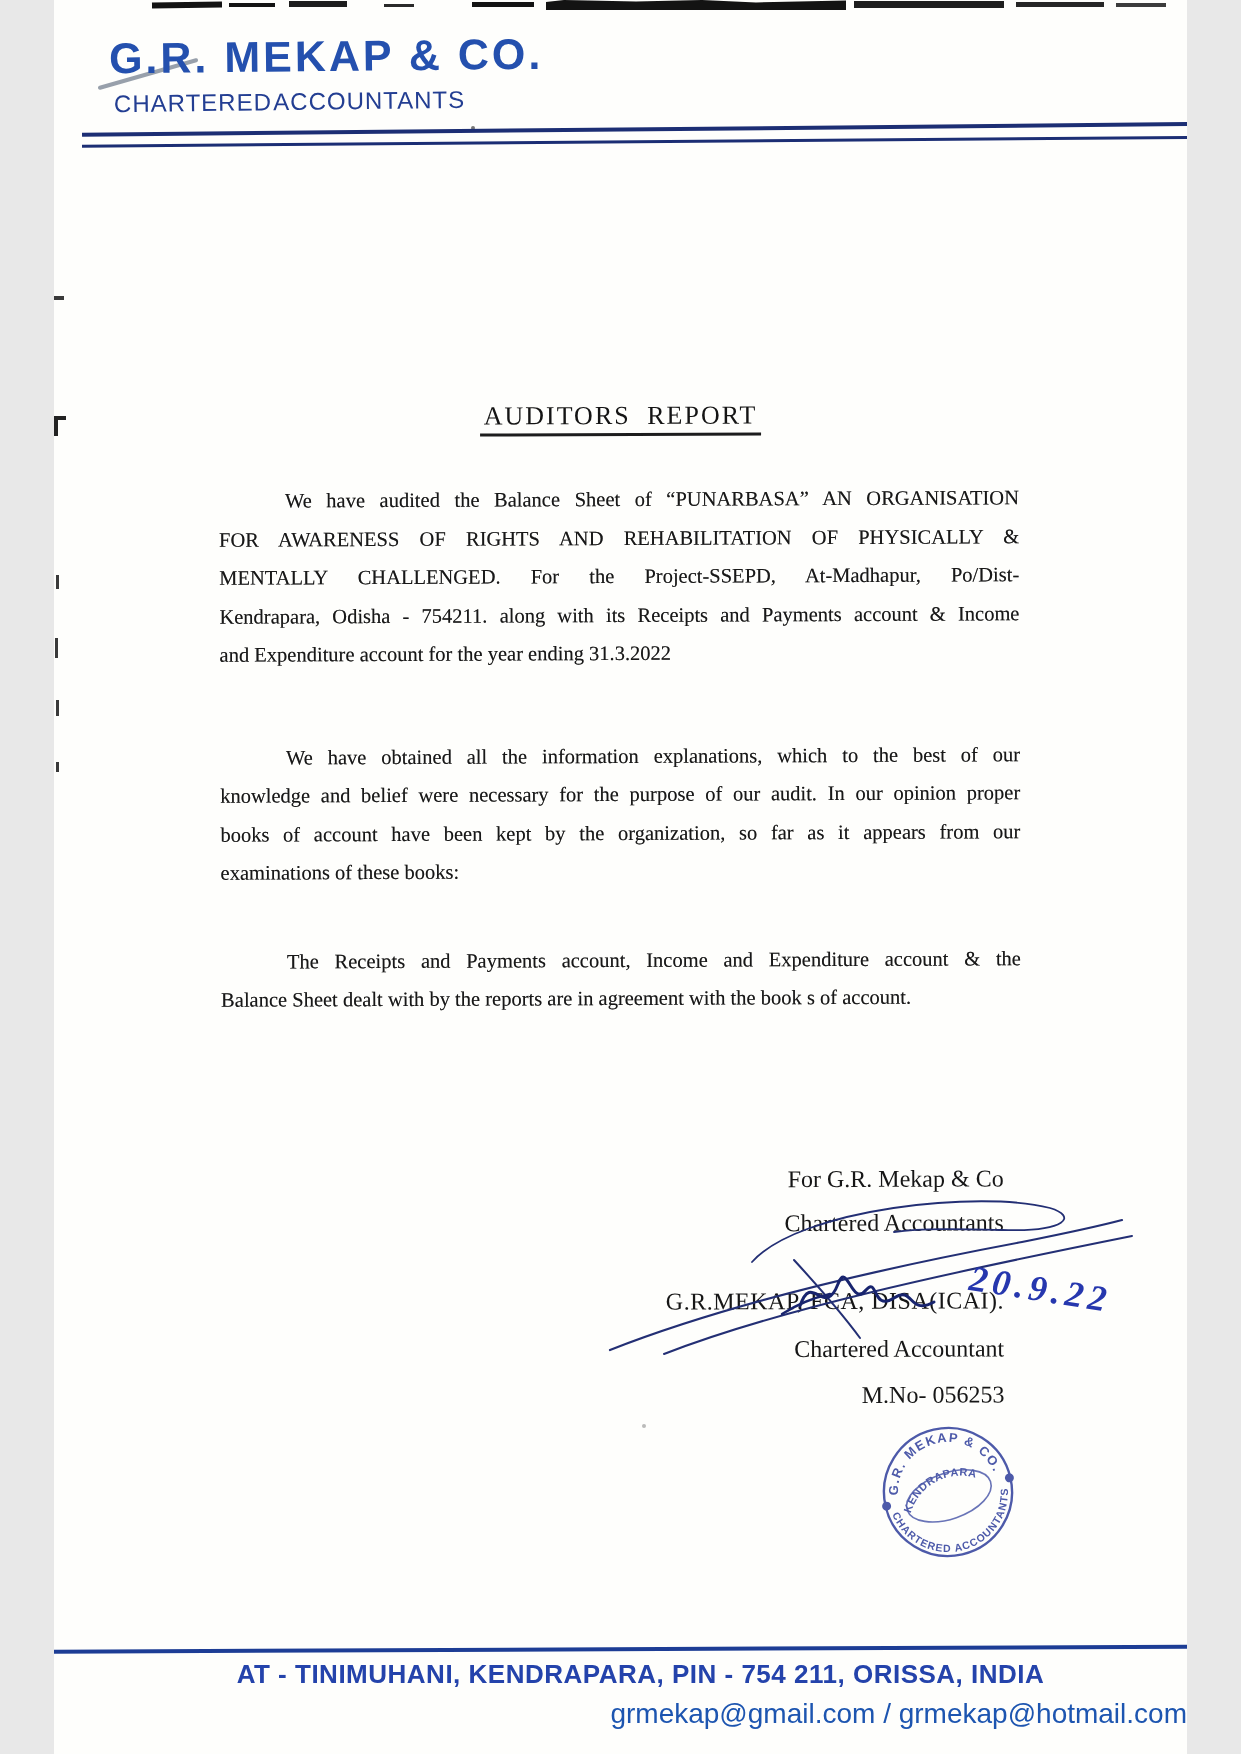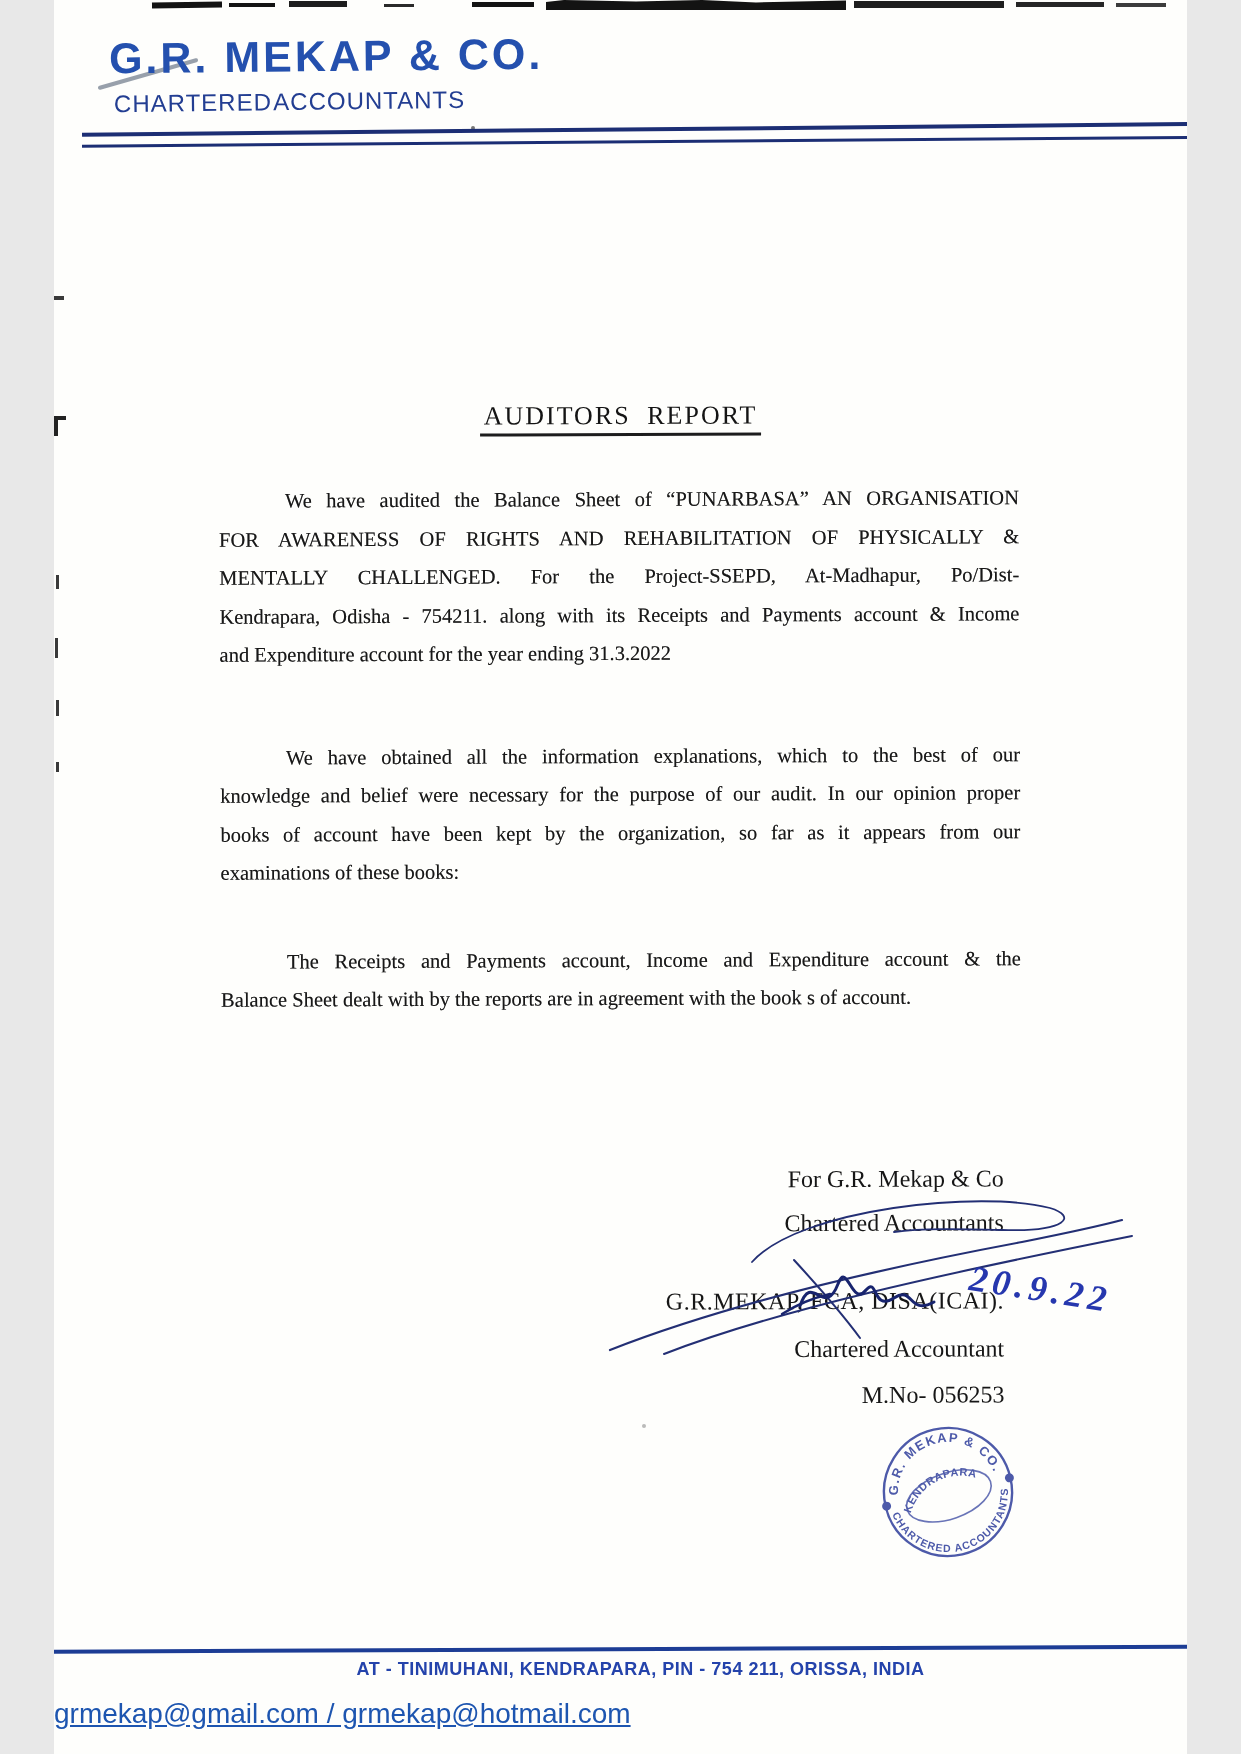--- a/index.html
+++ b/index.html
@@ -68,26 +68,26 @@
     color:#2637ae; transform:rotate(9deg);
   }
   
   .stamp { position:absolute; left:804px; top:1402px; opacity:0.92; }
   
   .foot-rule { position:absolute; left:0; top:1647px; width:1241px; height:4px;
     background:#1d3d95; transform:rotate(-0.25deg); }
   .foot-address {
     position:absolute; left:0; top:1659px; width:100%; text-align:center;
     font-family:"Liberation Sans", sans-serif; font-weight:bold;
-    font-size:18px; letter-spacing:0.5px; color:#2443ab;padding-left:40px;
+    font-size:26px; letter-spacing:0.5px; color:#2443ab;padding-left:40px;
   }
   .foot-emails {
-    position:absolute; left:0; top:1698px; width:100%; text-align:left;
+    position:absolute; left:0; top:1698px; width:100%; text-align:right;
     font-family:"Liberation Sans", sans-serif;
-    font-size:28px; color:#1d55b0;text-decoration:underline;
+    font-size:28px; color:#1d55b0;
   }
 </style>
 </head>
 <body>
 
 <div class="page">
 
   <div>
     <div class="torn-strip" style="left:98px; top:2px; width:70px; height:6px; transform:rotate(-0.8deg);"></div>
     <div class="torn-strip" style="left:175px; top:3px; width:46px; height:4px;"></div>

